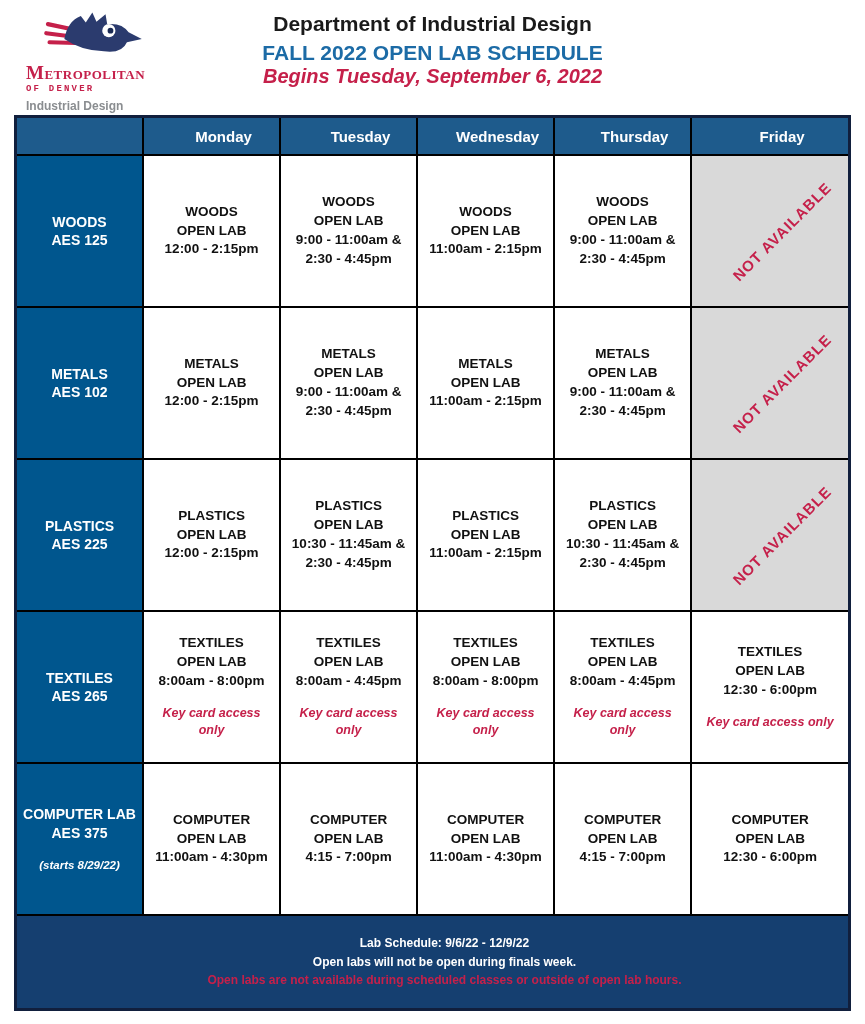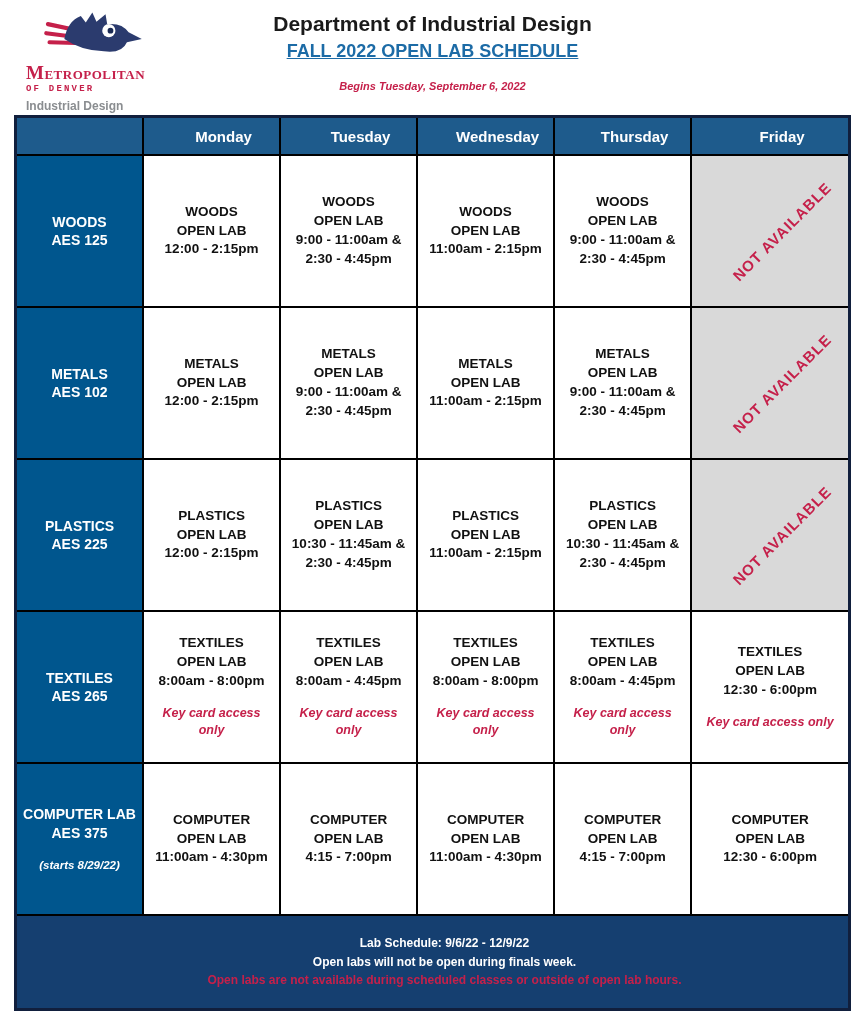--- a/index.html
+++ b/index.html
@@ -14,22 +14,22 @@
   .logo svg{display:block;margin-left:18px;}
   .logo-line1{font-family:"Liberation Serif",serif;font-variant:small-caps;font-weight:bold;
     font-size:19px;letter-spacing:.5px;color:var(--crimson);line-height:1.0;margin-top:1px;}
   .logo-line2{font-family:"Liberation Serif",serif;font-variant:small-caps;font-weight:bold;
     font-size:17px;letter-spacing:.4px;color:#2B3B6E;line-height:1.05;}
   .logo-tm{font-size:8px;vertical-align:super;color:#8A8D90;font-weight:normal;}
   .logo-line3{font-weight:bold;font-size:9px;letter-spacing:2.2px;color:var(--crimson);margin-top:2px;font-family:Liberation Mono, monospace;}
   .logo-line4{font-weight:bold;font-size:12px;color:#8A8D90;margin-top:5px;}
   .titles{position:absolute;left:0;top:12px;width:865px;text-align:center;}
   .title-main{font-size:21px;font-weight:bold;color:#1A1A1A;}
-  .title-sub{font-size:18px;font-weight:bold;color:var(--title-blue);margin-top:5px;text-decoration:underline;}
-  .title-begins{font-size:11px;font-weight:bold;font-style:italic;color:var(--crimson);margin-top:18px;}
+  .title-sub{font-size:21px;font-weight:bold;color:var(--title-blue);margin-top:5px;}
+  .title-begins{font-size:20px;font-weight:bold;font-style:italic;color:var(--crimson);margin-top:0;}
   
   .sched{
     position:absolute;left:14px;top:115px;width:837px;box-sizing:border-box;
     border:3px solid var(--border-navy);background:var(--grid-black);
     display:grid;grid-template-columns:125px repeat(5,1fr);
     grid-template-rows:36px repeat(5,150px) 92px;gap:2px;
   }
   .cell{display:flex;flex-direction:column;align-items:center;justify-content:center;text-align:center;padding-left:24px;}
   .day-cell,.corner-cell{background:var(--header-blue);color:#fff;font-weight:bold;font-size:15px;}
   .label-cell{background:var(--label-blue);color:#fff;font-weight:bold;font-size:14px;line-height:1.3;padding:4px;}

